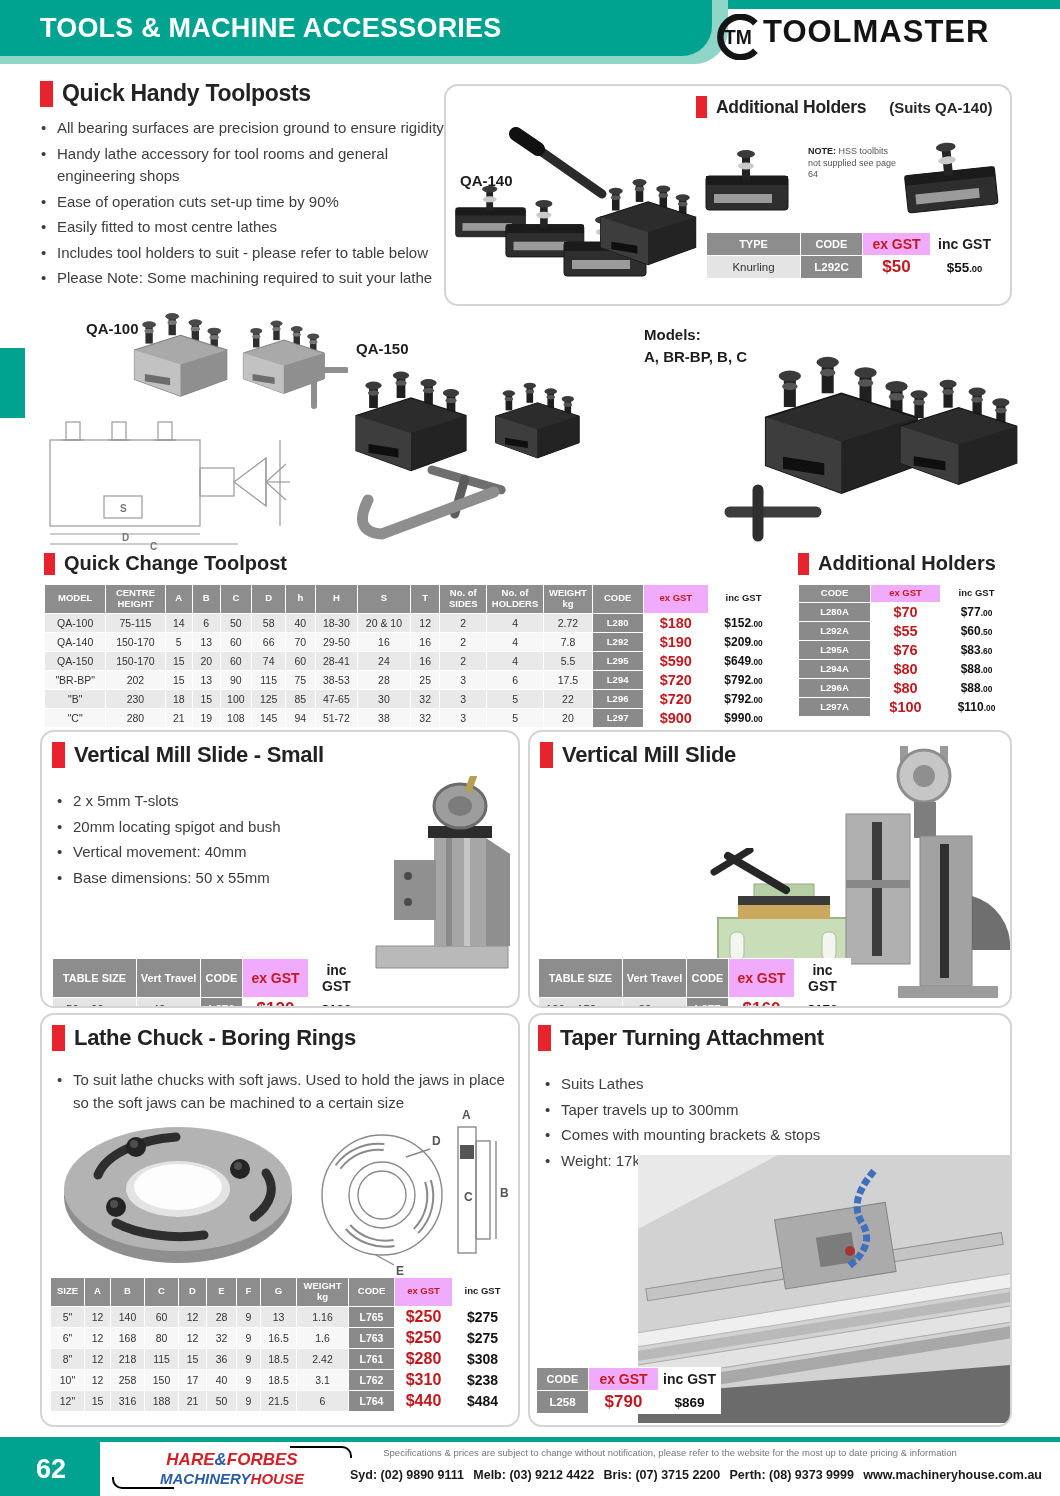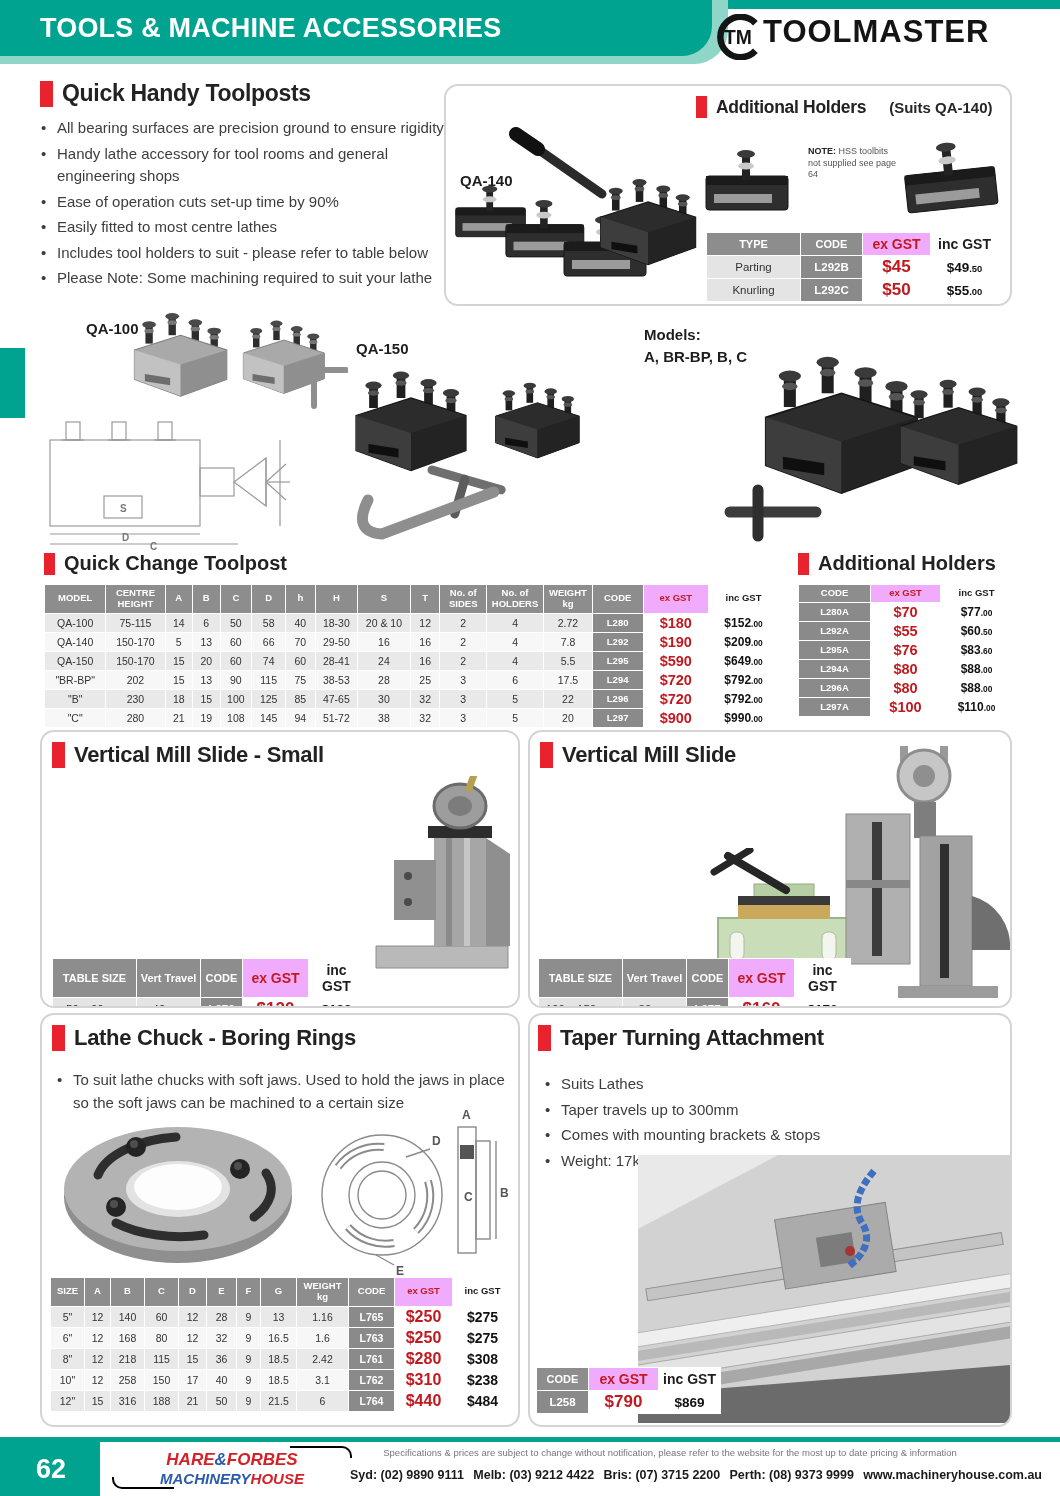--- a/index.html
+++ b/index.html
@@ -223,26 +223,20 @@
       <thead>
         <tr>
           <th class="c-txth">TYPE</th>
           <th class="c-codeh">CODE</th>
           <th class="c-exh">ex GST</th>
           <th class="c-inch">inc GST</th>
         </tr>
       </thead>
       <tbody>
         <tr>
-          <td class="c-txt">Parting</td>
-          <td class="c-code">L292B</td>
-          <td class="c-ex">$45</td>
-          <td class="c-inc"><span>$49</span><span class="cents">.50</span></td>
-        </tr>
-        <tr>
           <td class="c-txt">Knurling</td>
           <td class="c-code">L292C</td>
           <td class="c-ex">$50</td>
           <td class="c-inc"><span>$55</span><span class="cents">.00</span></td>
         </tr>
       </tbody>
     </table>
 </div>
 
 <div class="teal-tab"></div>
@@ -482,20 +476,26 @@
         <td class="c-inc"><span>$110</span><span class="cents">.00</span></td>
       </tr>
     </tbody>
   </table>
 
 <div id="panel-vmss" class="panel">
   <div class="ptitle stitle">
     <span class="rmark"></span>
     <h2>Vertical Mill Slide - Small</h2>
   </div>
+  <ul class="bullets pbullets" style="width:300px">
+      <li>2 x 5mm T-slots</li>
+      <li>20mm locating spigot and bush</li>
+      <li>Vertical movement: 40mm</li>
+      <li>Base dimensions: 50 x 55mm</li>
+    </ul>
   <svg class="abs" style="left:326px;top:44px" width="150" height="200" viewBox="0 0 150 200">
     <polygon points="8,170 140,170 140,192 8,192" fill="#b9b9b9" stroke="#8c8c8c"></polygon>
     <polygon points="118,62 142,78 142,170 118,170" fill="#8f8f8f"></polygon>
     <rect x="66" y="62" width="52" height="108" fill="#a6a6a6"></rect>
     <rect x="78" y="62" width="6" height="108" fill="#8a8a8a"></rect>
     <rect x="96" y="62" width="6" height="108" fill="#c6c6c6"></rect>
     <rect x="26" y="84" width="42" height="60" fill="#909090"></rect>
     <circle cx="40" cy="100" r="4" fill="#4a4a4a"></circle>
       <circle cx="40" cy="126" r="4" fill="#4a4a4a"></circle>
     <rect x="60" y="50" width="64" height="12" fill="#2c2c2c"></rect>

